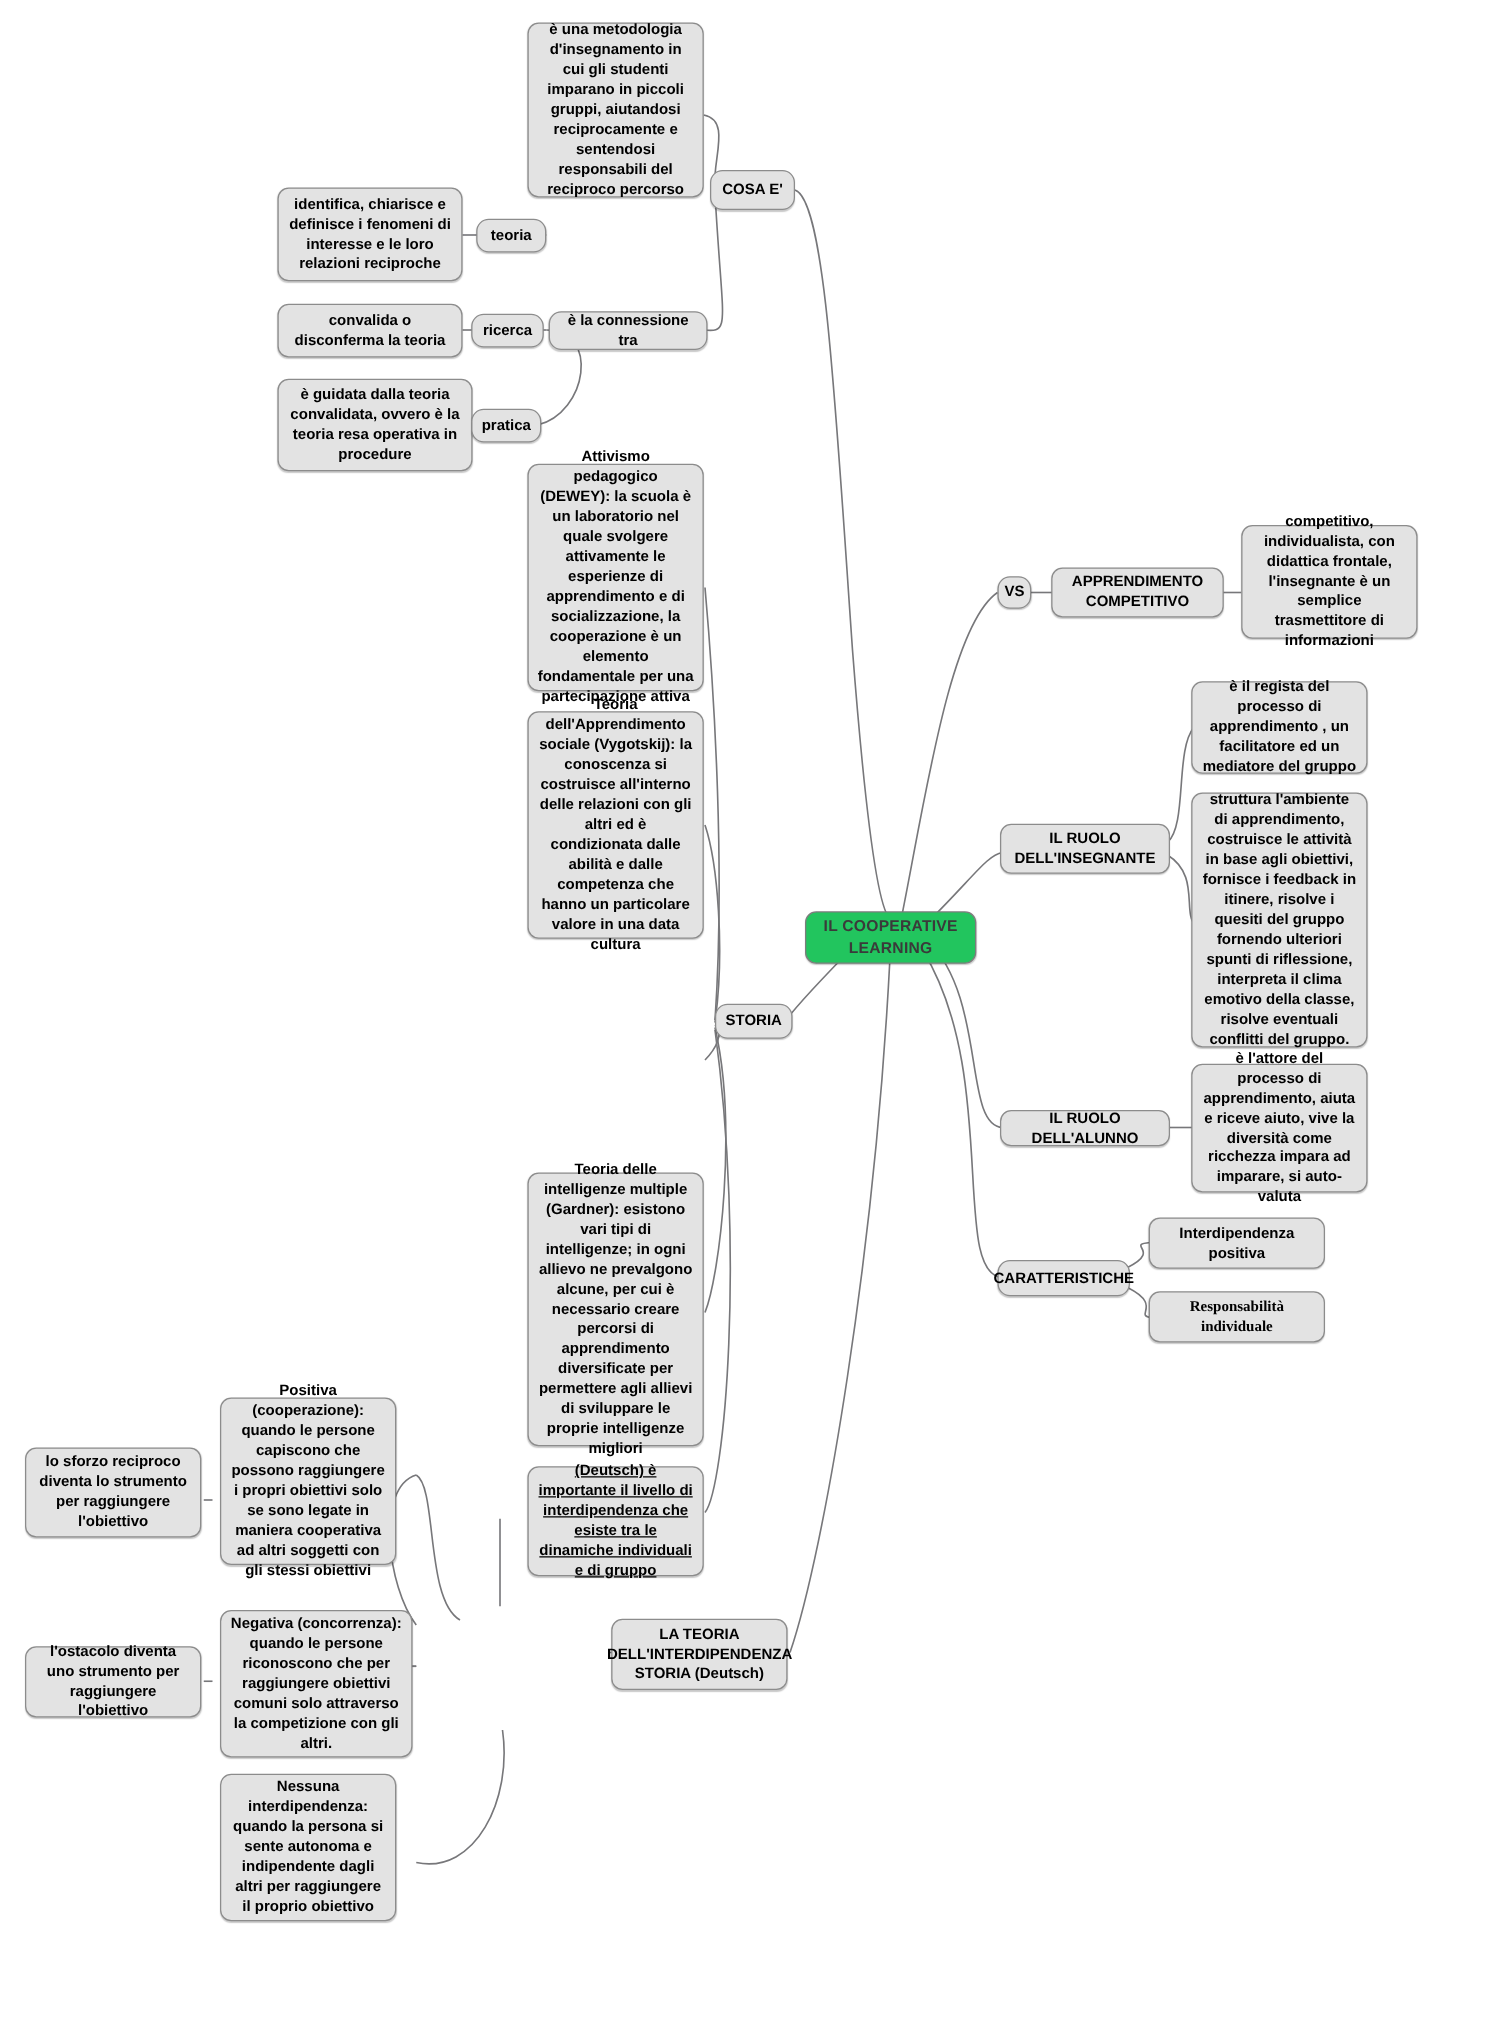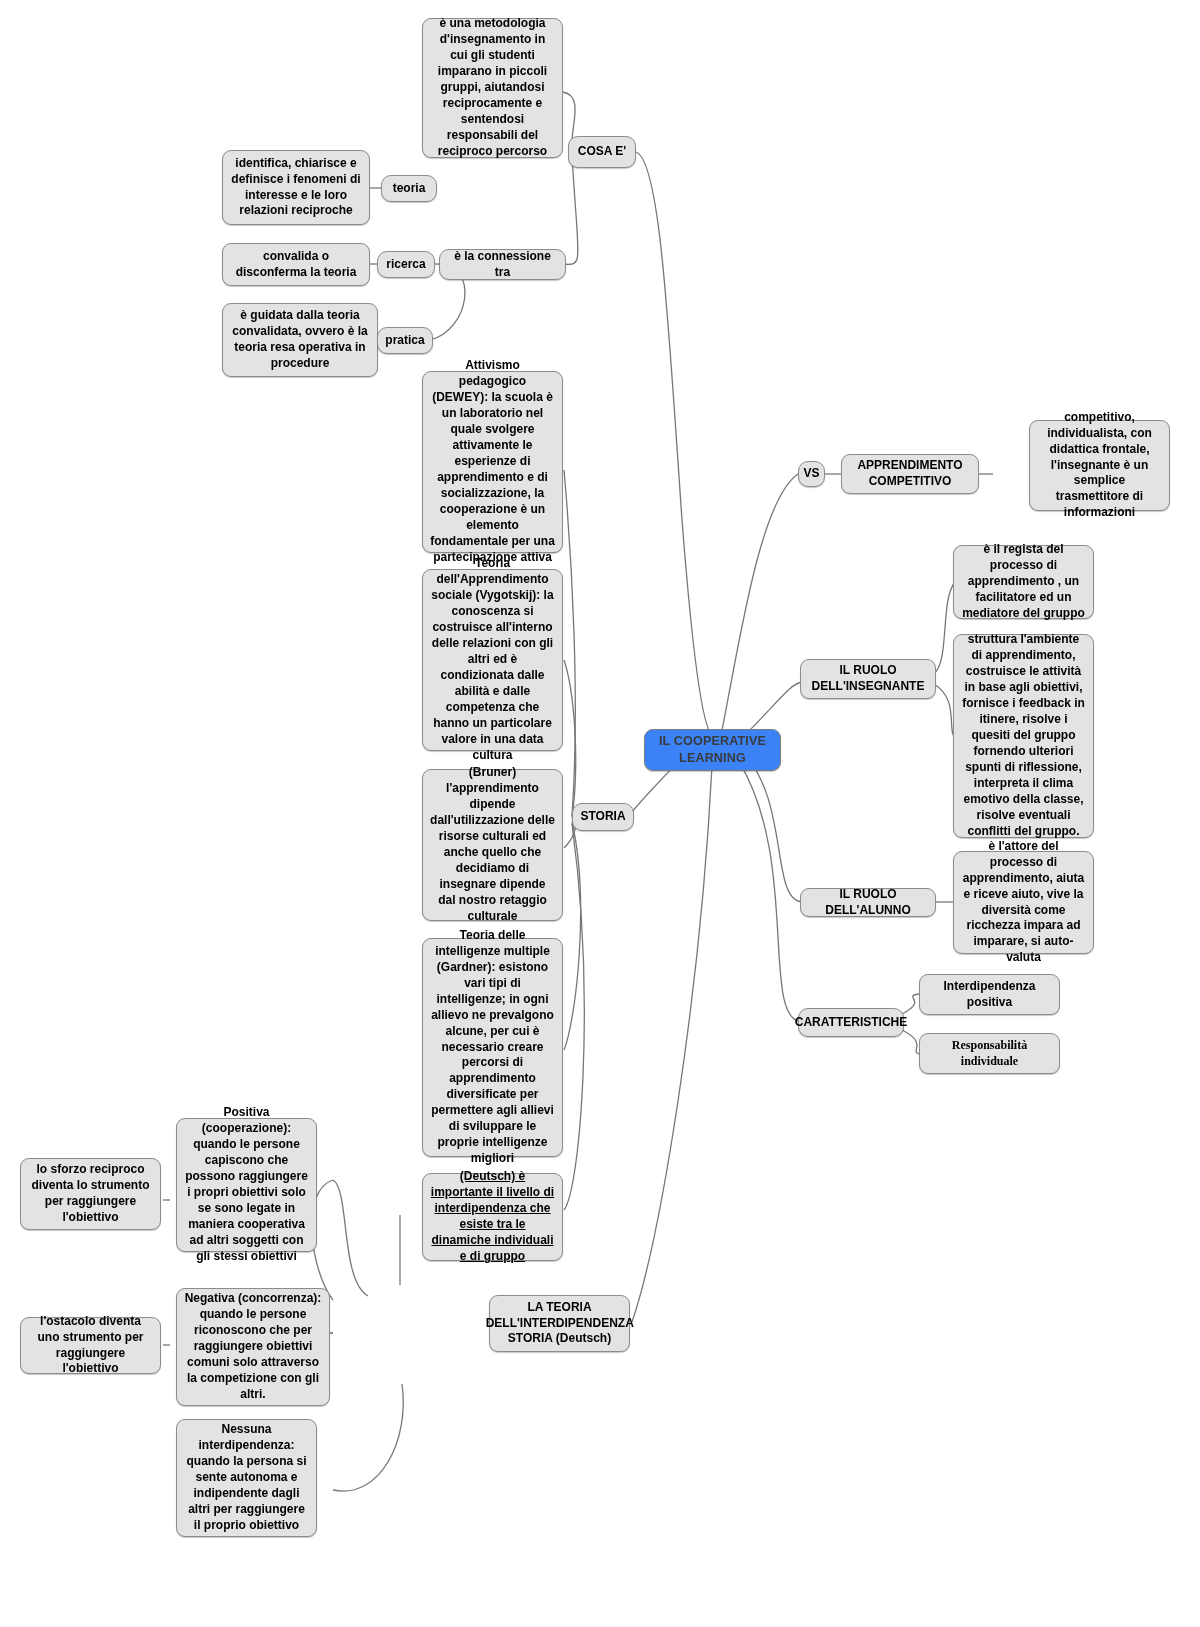--- a/index.html
+++ b/index.html
@@ -37,21 +37,21 @@
     border-radius: 9px;
     color: #000000;
     font-weight: bold;
     line-height: 1.33;
     padding: 5px 7px;
     box-shadow: 0 1px 1px rgba(0,0,0,0.22);
   }
   .node.small   { font-size: 12px; justify-content: center; }
   .node.normal  { font-size: 12px; }
   .node.center {
-    background: #3b82f6;
+    background: #22c55e;
     border: 1px solid #7d7d7d;
     color: #3a3a3a;
     font-size: 12.5px;
     letter-spacing: 0.2px;
   }
   .node.pill { border-radius: 10px; }
 </style>
 </head>
 <body>
 
@@ -146,37 +146,34 @@
   <div class="node small pill" style="left:572px; top:803px; width:62px; height:28px;">
     <span>STORIA</span>
   </div>
 
   <div class="node normal" style="left:422px; top:371px; width:141px; height:182px;">
     <span>Attivismo pedagogico (DEWEY): la scuola è un laboratorio nel quale svolgere attivamente le esperienze di apprendimento e di socializzazione, la cooperazione è un elemento fondamentale per una partecipazione attiva</span>
   </div>
   <div class="node normal" style="left:422px; top:569px; width:141px; height:182px;">
     <span>Teoria dell'Apprendimento sociale (Vygotskij): la conoscenza si costruisce all'interno delle relazioni con gli altri ed è condizionata dalle abilità e dalle competenza che hanno un particolare valore in una data cultura</span>
   </div>
-  <div class="node normal" style="left:422px; top:769px; width:141px; height:152px;">
-    <span>(Bruner) l'apprendimento dipende dall'utilizzazione delle risorse culturali ed anche quello che decidiamo di insegnare dipende dal nostro retaggio culturale</span>
-  </div>
   <div class="node normal" style="left:422px; top:938px; width:141px; height:219px;">
     <span>Teoria delle intelligenze multiple (Gardner): esistono vari tipi di intelligenze; in ogni allievo ne prevalgono alcune, per cui è necessario creare percorsi di apprendimento diversificate per permettere agli allievi di sviluppare le proprie intelligenze migliori</span>
   </div>
   <div class="node normal" style="left:422px; top:1173px; width:141px; height:88px;text-decoration:underline;">
     <span>(Deutsch) è importante il livello di interdipendenza che esiste tra le dinamiche individuali e di gruppo</span>
   </div>
 
   <div class="node small pill" style="left:798px; top:461px; width:27px; height:26px;">
     <span>VS</span>
   </div>
   <div class="node normal" style="left:841px; top:454px; width:138px; height:40px;">
     <span>APPRENDIMENTO COMPETITIVO</span>
   </div>
-  <div class="node normal" style="left:993px; top:420px; width:141px; height:91px;margin-left:36px;">
+  <div class="node normal" style="left:993px; top:420px; width:141px; height:91px;">
     <span>competitivo, individualista, con didattica frontale, l'insegnante è un semplice trasmettitore di informazioni</span>
   </div>
 
   <div class="node normal" style="left:800px; top:659px; width:136px; height:40px;">
     <span>IL RUOLO DELL'INSEGNANTE</span>
   </div>
   <div class="node normal" style="left:953px; top:545px; width:141px; height:74px;">
     <span>è il regista del processo di apprendimento , un facilitatore ed un mediatore del gruppo</span>
   </div>
   <div class="node normal" style="left:953px; top:634px; width:141px; height:204px;">

